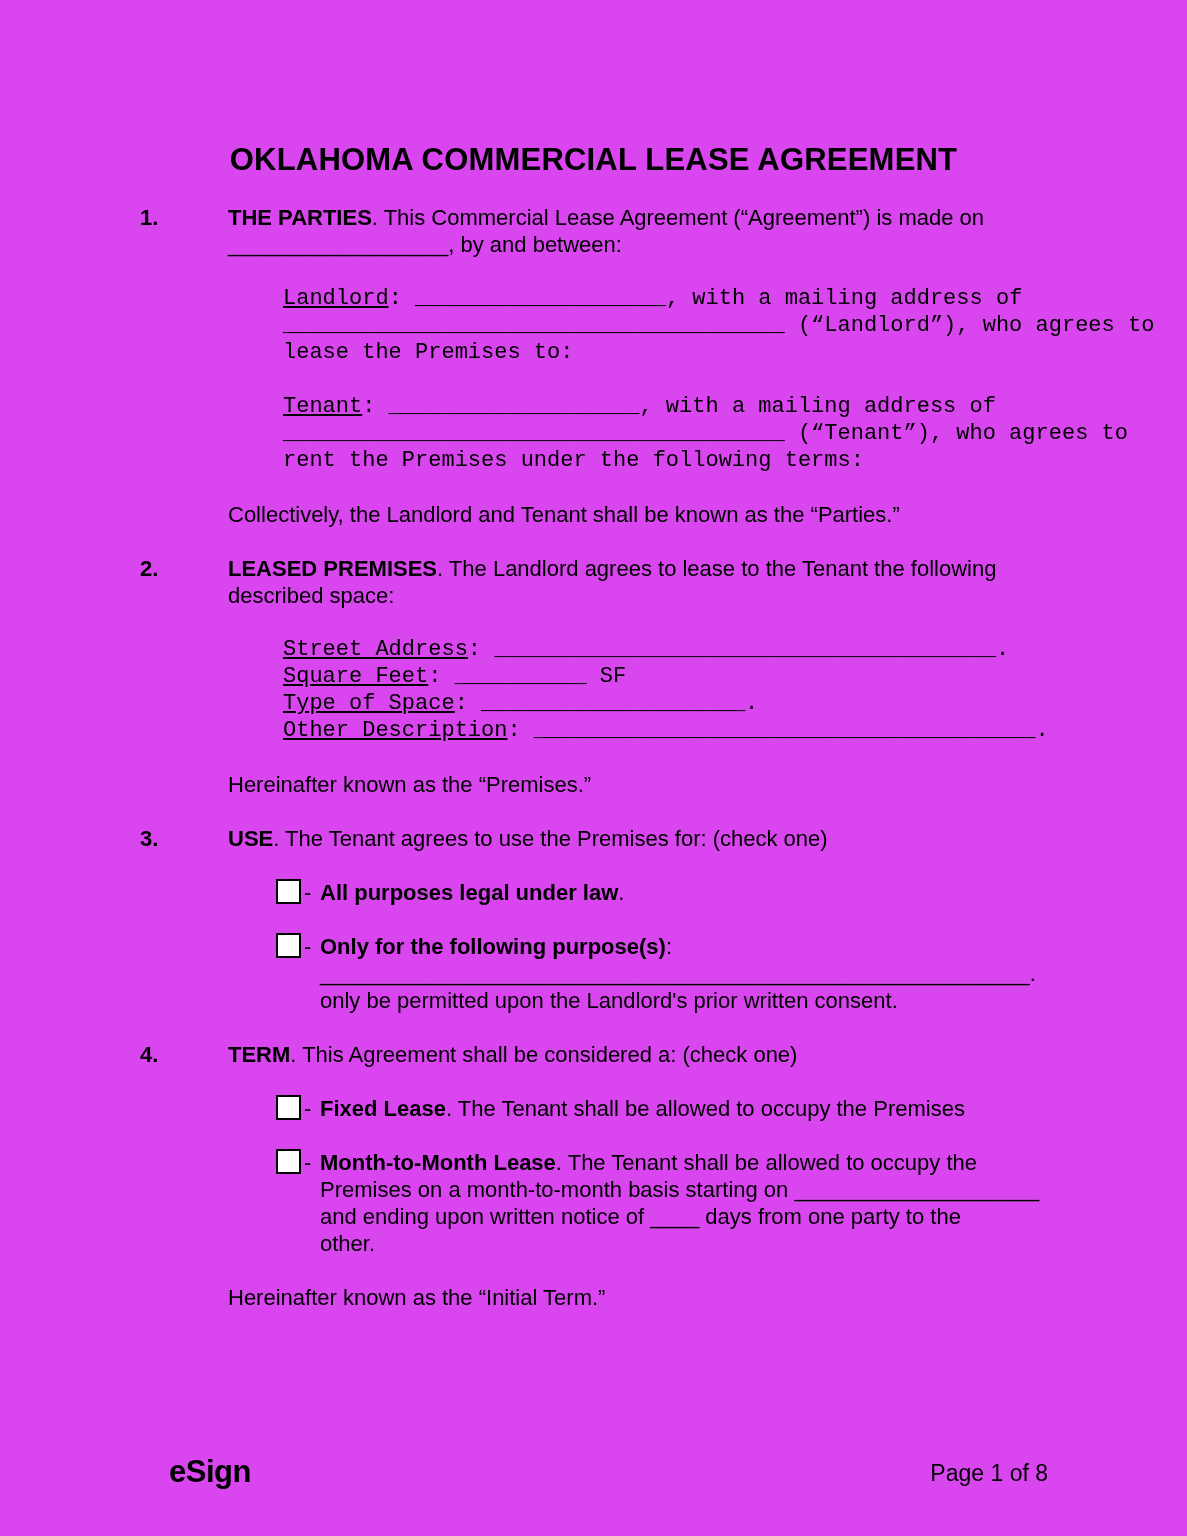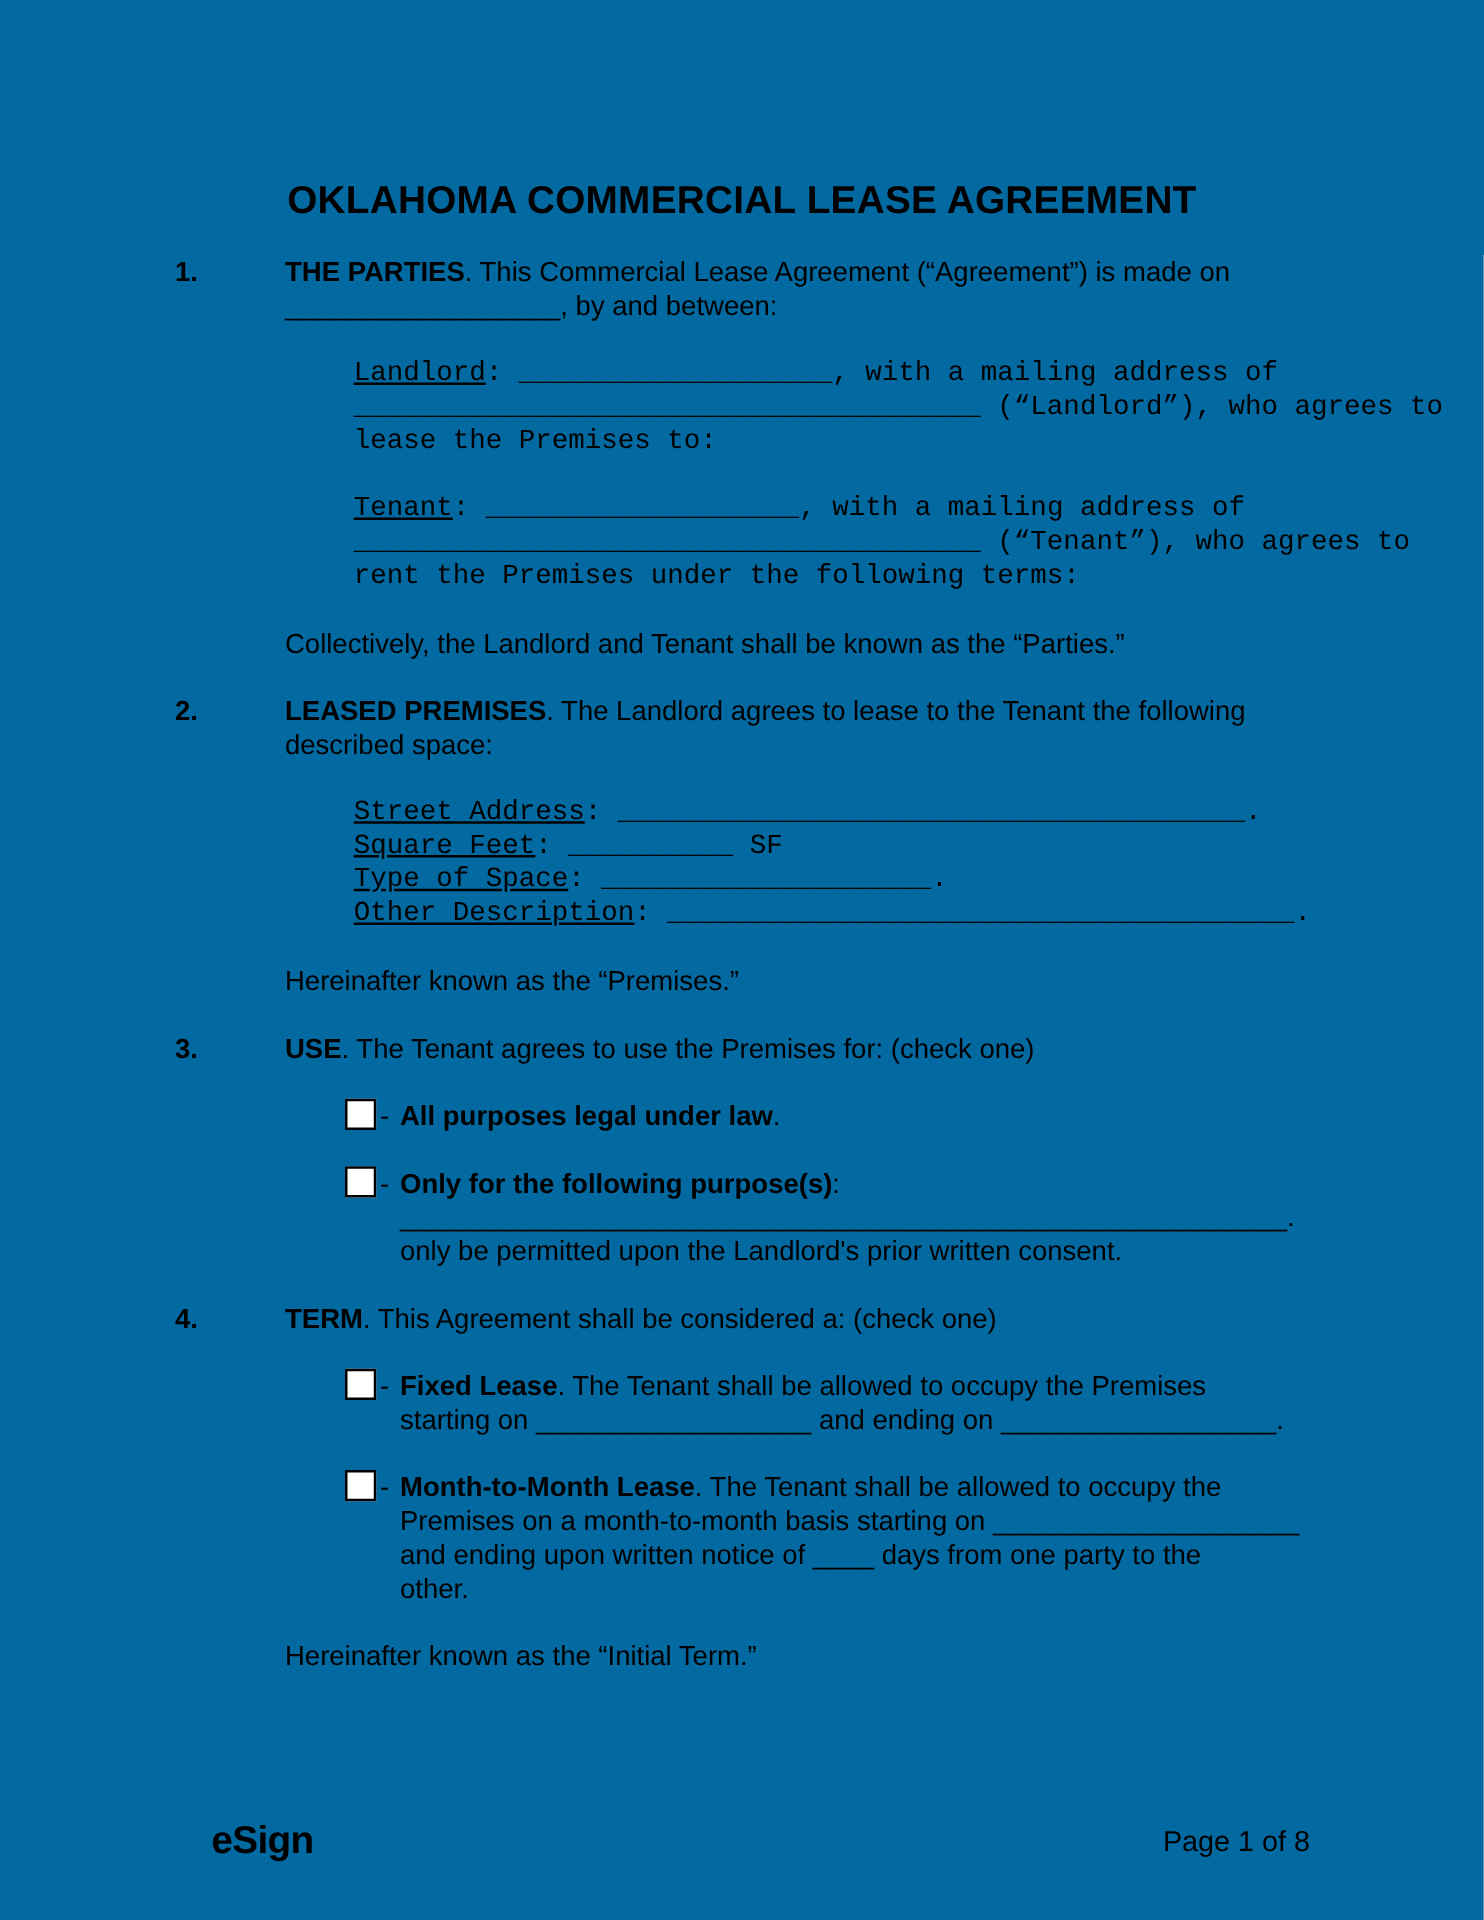--- a/index.html
+++ b/index.html
@@ -1,19 +1,19 @@
 <!DOCTYPE html>
 <html><head>
 <meta charset="utf-8">
 <style>
   html,body{margin:0;padding:0;background:#e8e8e8;}
   .page{
     position:relative;
     width:1187px;height:1536px;
-    background:#0369a1;
+    background:#d946ef;
     font-family:"Liberation Sans", sans-serif;
     font-size:22px;line-height:27px;color:#000;
     margin:0 auto;overflow:hidden;
   }
   .content{position:absolute;left:140px;top:143px;width:907px;}
   .title{
     text-align:center;font-size:31px;font-weight:bold;
     line-height:34px;margin-bottom:27px;letter-spacing:0.2px;
   }
   .gap{height:27px;}
@@ -138,21 +138,20 @@
       </div>
     </div>
 
     <div class="gap"></div>
 
     <div class="opt">
       <div class="line">
         <span class="cbwrap"><span class="checkbox"></span><span>- </span></span>
         <span class="b">Fixed Lease</span><span>. The Tenant shall be allowed to occupy the Premises</span>
       </div>
-      <div class="line"><span>starting on </span><span class="blank">__________________</span><span> and ending on </span><span class="blank">__________________</span><span>.</span></div>
     </div>
 
     <div class="gap"></div>
 
     <div class="opt">
       <div class="line">
         <span class="cbwrap"><span class="checkbox"></span><span>- </span></span>
         <span class="b">Month-to-Month Lease</span><span>. The Tenant shall be allowed to occupy the</span>
       </div>
       <div class="line"><span>Premises on a month-to-month basis starting on </span><span class="blank">____________________</span></div>

